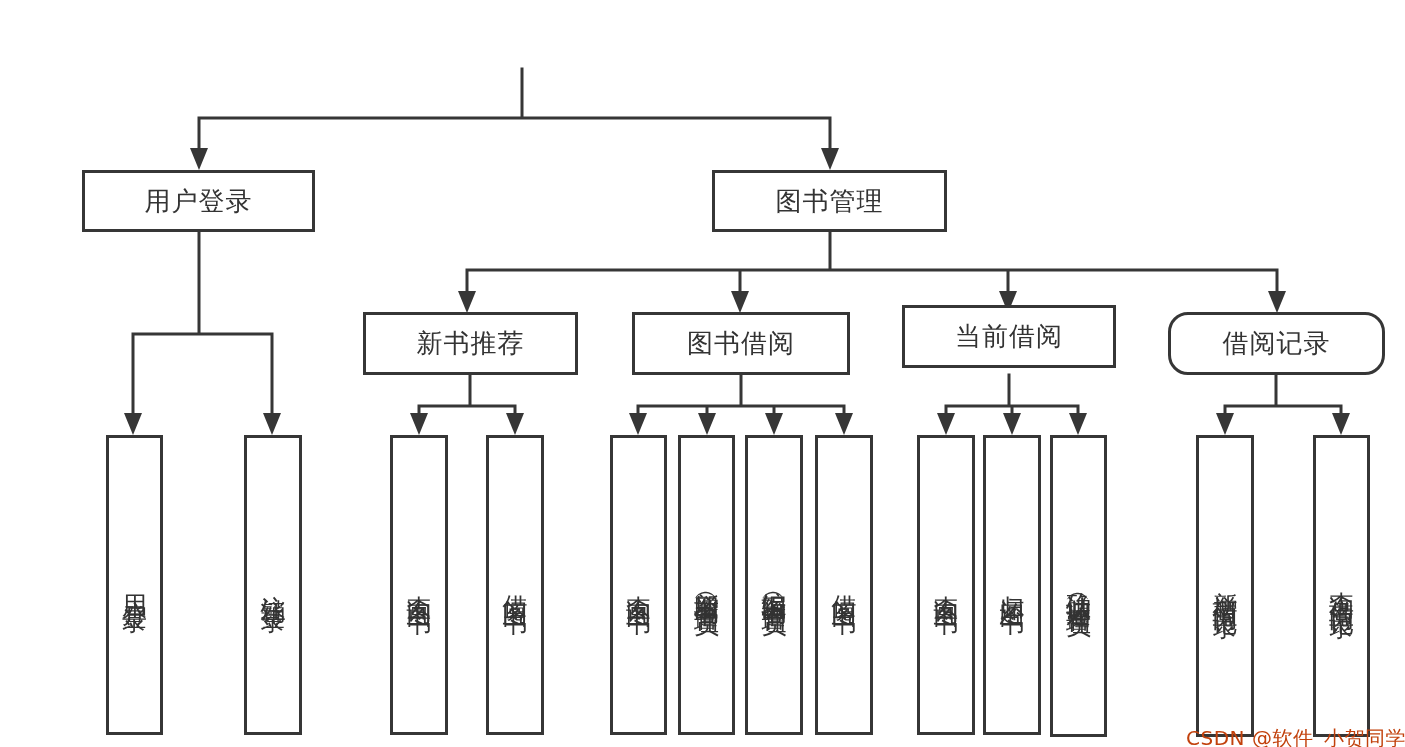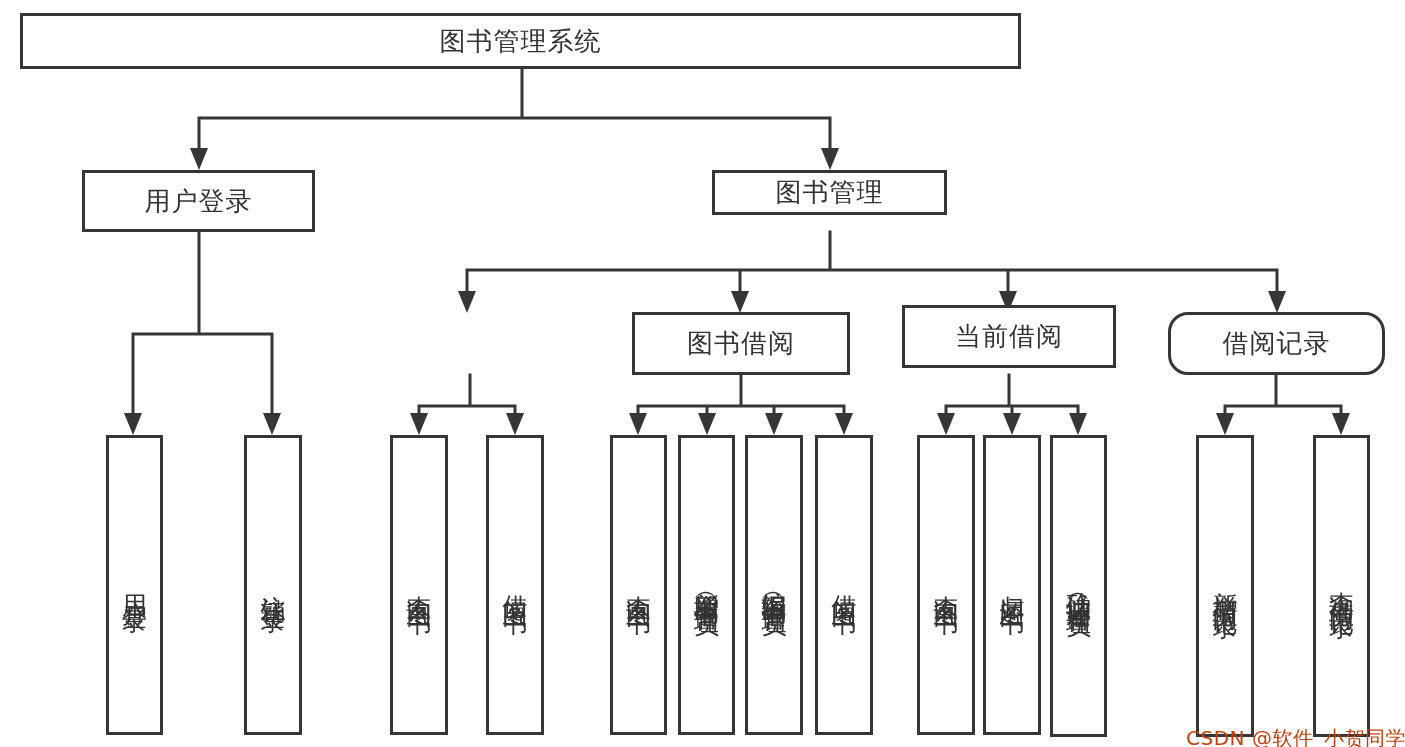--- a/index.html
+++ b/index.html
@@ -91,31 +91,31 @@
       <polygon points="765,413 783,413 774,435"></polygon>
       <polygon points="835,413 853,413 844,435"></polygon>
       <polygon points="937,413 955,413 946,435"></polygon>
       <polygon points="1003,413 1021,413 1012,435"></polygon>
       <polygon points="1069,413 1087,413 1078,435"></polygon>
       <polygon points="1216,413 1234,413 1225,435"></polygon>
       <polygon points="1332,413 1350,413 1341,435"></polygon>
     </g>
   </svg>
 
-  <div class="node hnode" style="left:20px; top:13px; width:1001px; height:56px;">
-    <span>图书管理系统</span>
-  </div>
 
   <div class="node hnode" style="left:82px; top:170px; width:233px; height:62px;">
     <span>用户登录</span>
   </div>
-  <div class="node hnode" style="left:712px; top:170px; width:235px; height:45px;">
+  <div class="node hnode" style="left:712px; top:170px; width:235px; height:62px;">
     <span>图书管理</span>
   </div>
 
+  <div class="node hnode" style="left:363px; top:312px; width:215px; height:63px;">
+    <span>新书推荐</span>
+  </div>
   <div class="node hnode" style="left:632px; top:312px; width:218px; height:63px;">
     <span>图书借阅</span>
   </div>
   <div class="node hnode" style="left:902px; top:305px; width:214px; height:63px;">
     <span>当前借阅</span>
   </div>
   <div class="node hnode" style="left:1168px; top:312px; width:217px; height:63px;border-radius:20px;">
     <span>借阅记录</span>
   </div>
 

